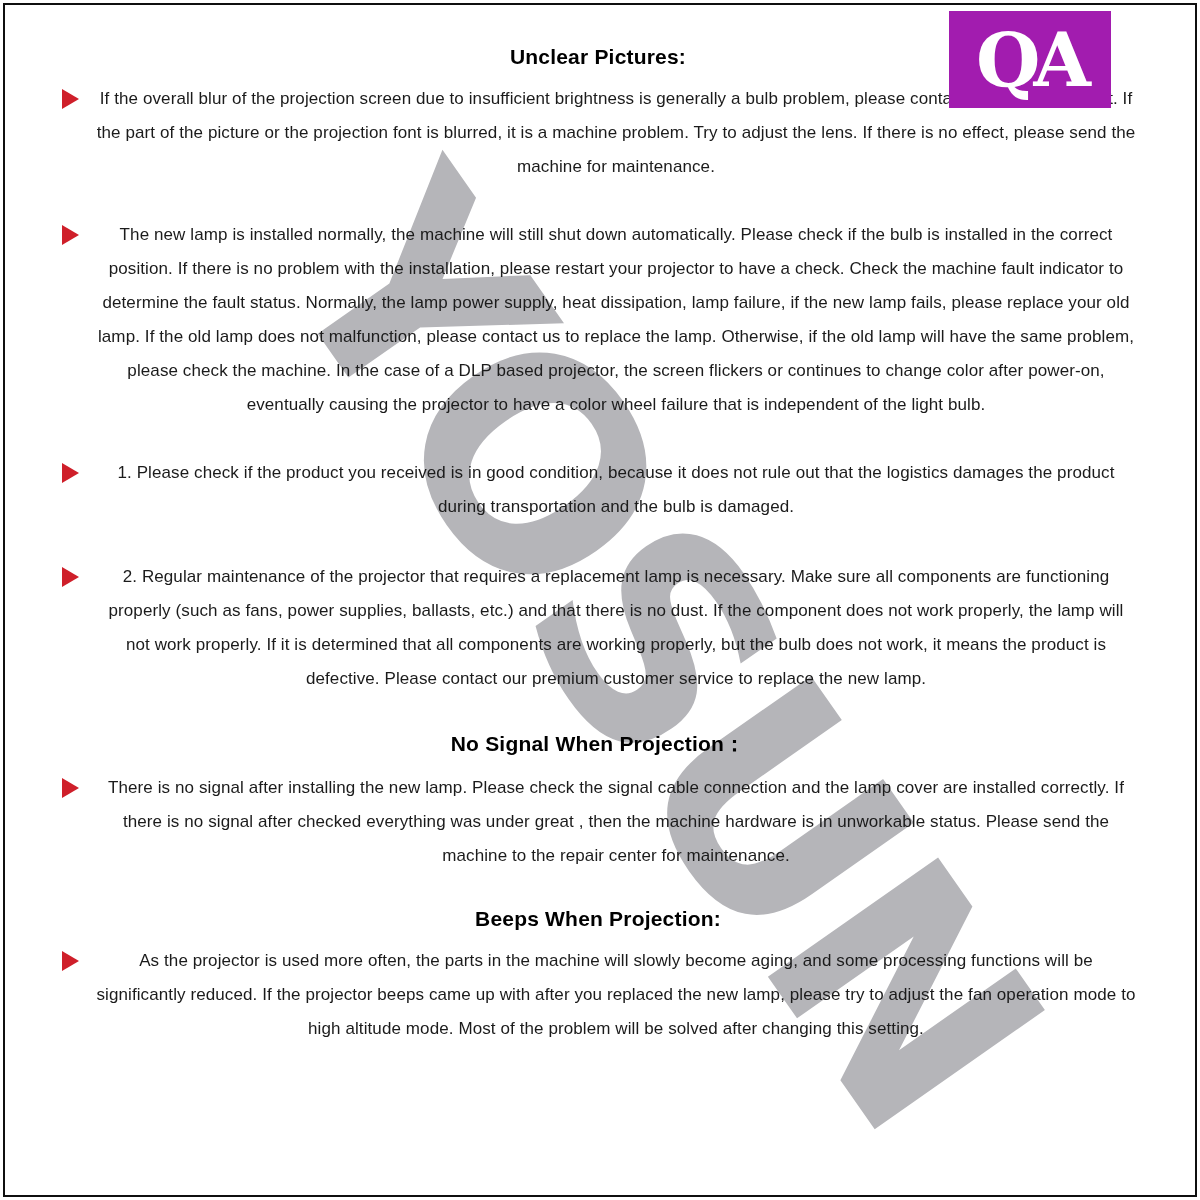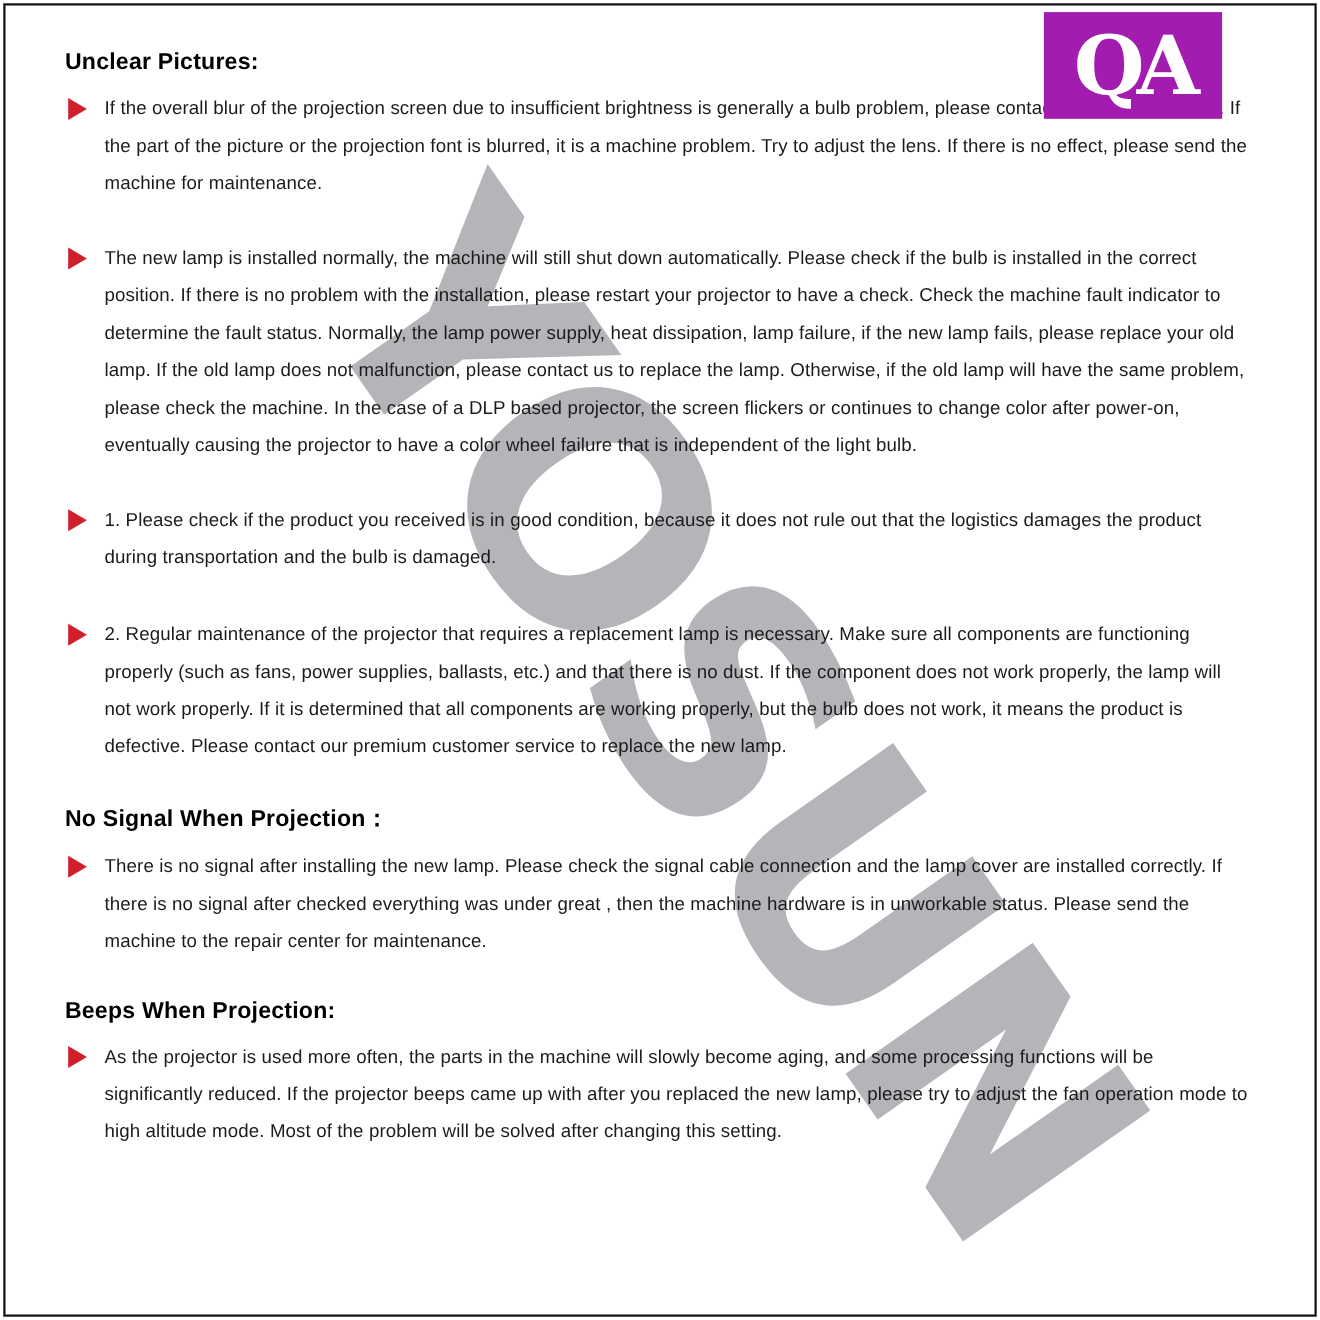--- a/index.html
+++ b/index.html
@@ -51,20 +51,21 @@
     font-size:74px;
     font-weight:700;
     letter-spacing:-7px;
     line-height:1;
   }
 
   .content{
     position:relative;
     z-index:1;
     padding:40px 58px 0 54px;
+    text-align:center;
   }
 
   .sec{margin-top:34px;}
   .sec:first-child{margin-top:0;}
 
   .sec h2{
     font-size:21px;
     font-weight:700;
     color:#000;
     margin-bottom:13px;

